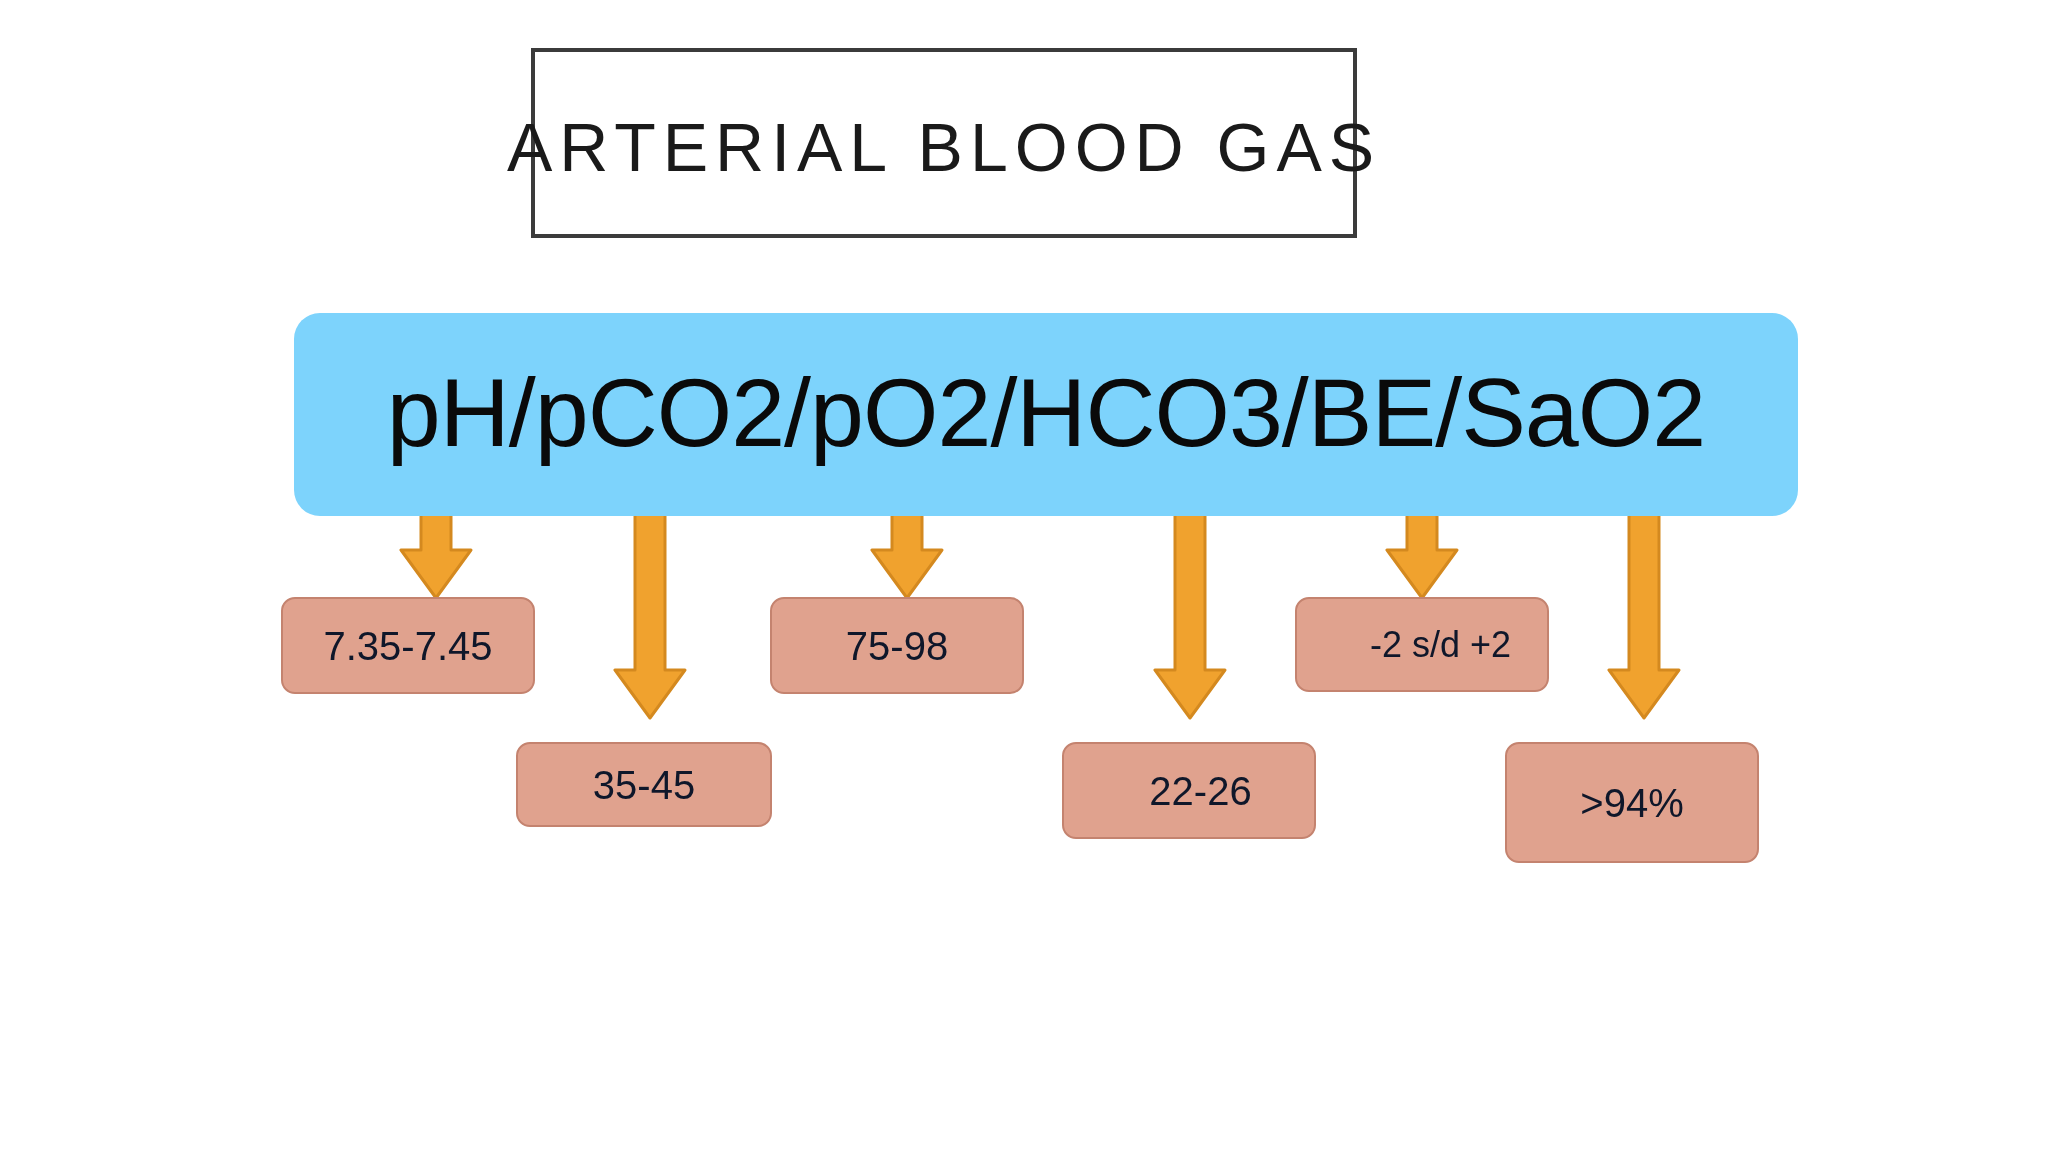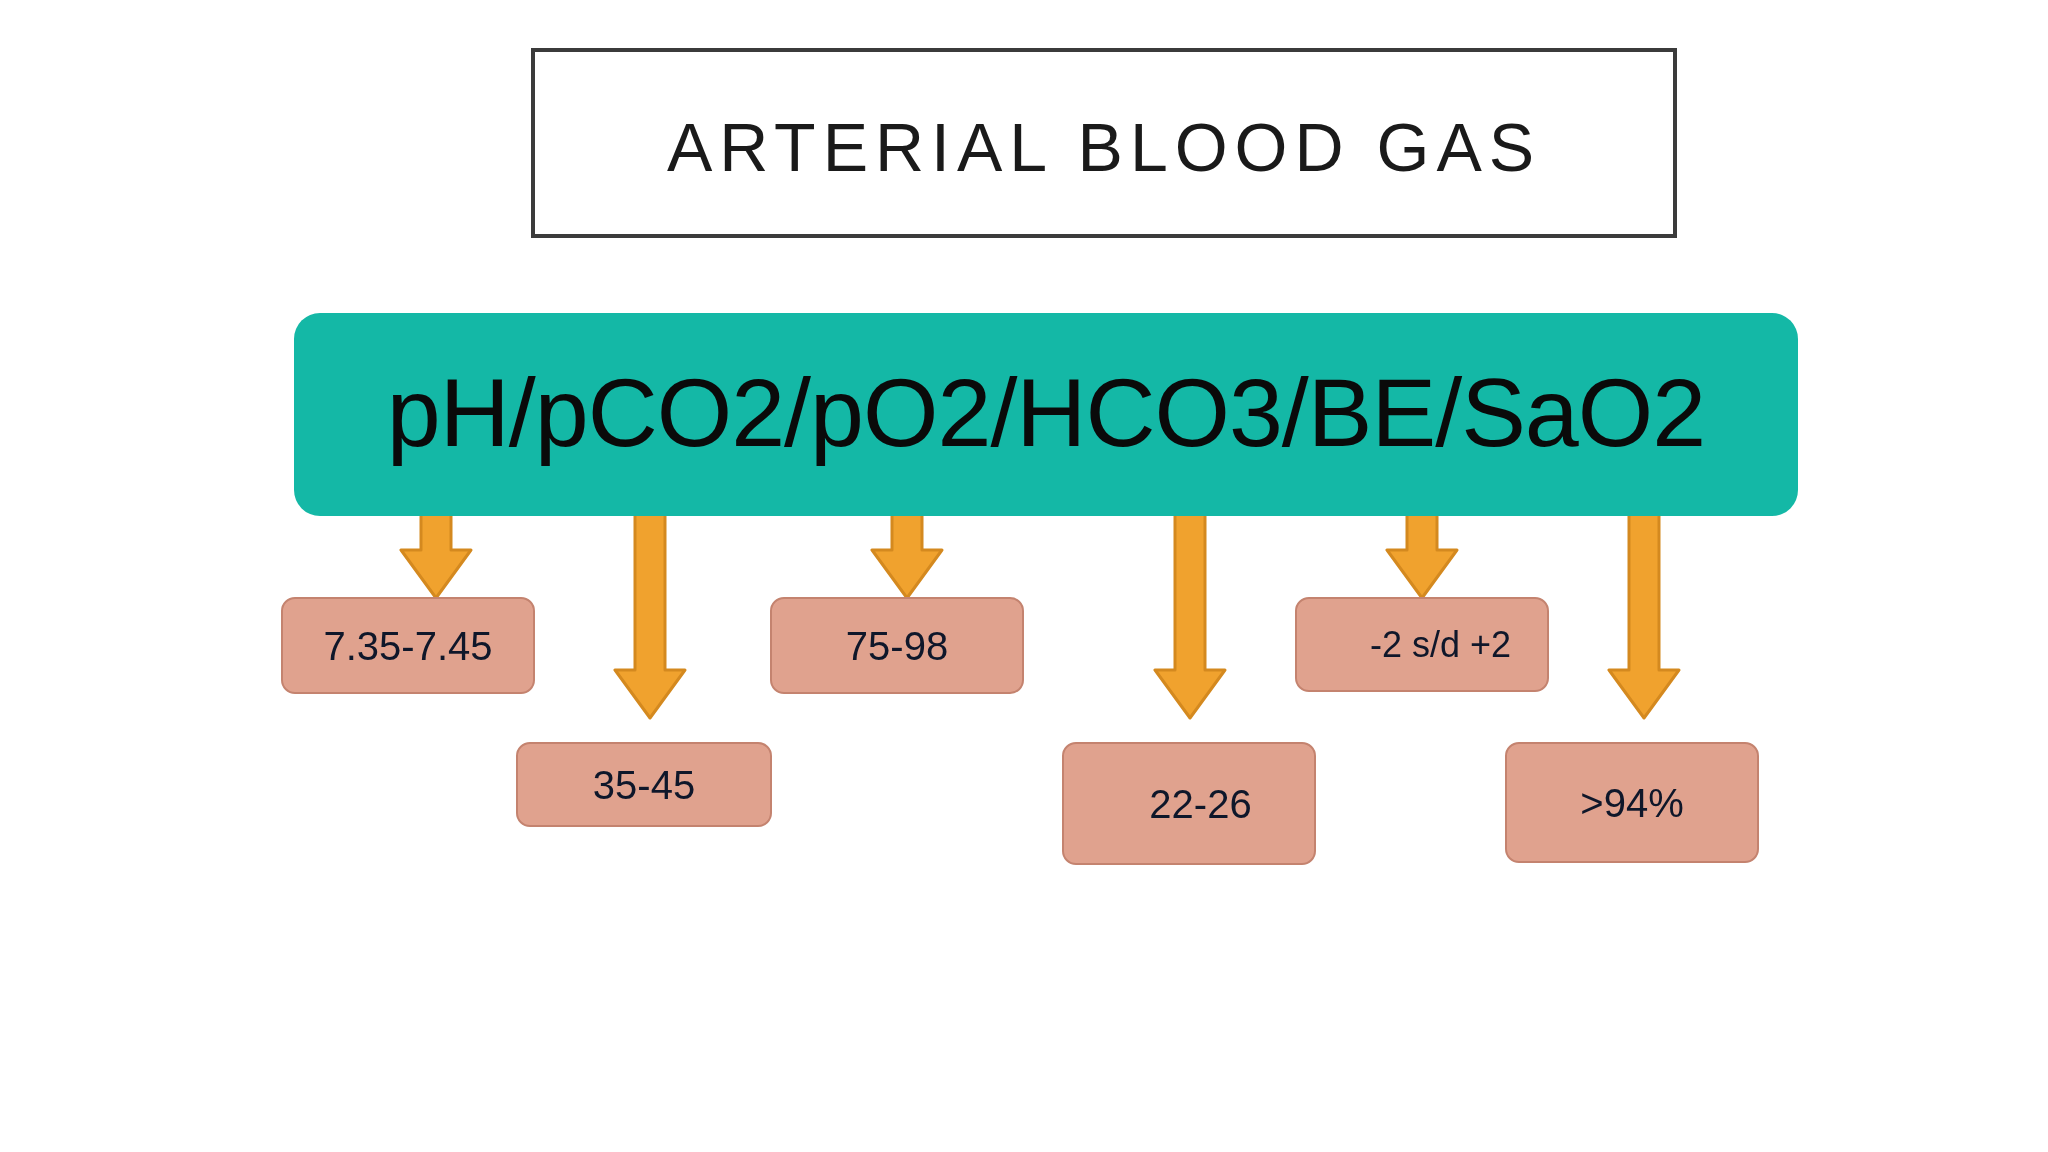--- a/index.html
+++ b/index.html
@@ -18,21 +18,21 @@
     height: 1152px;
     background: #ffffff;
     overflow: hidden;
   }
 
   
   .title-box {
     position: absolute;
     left: 531px;
     top: 48px;
-    width: 1146px;
+    width: 826px;
     height: 190px;
     background: #ffffff;
     border: 4px solid #3b3b3b;
     box-sizing: border-box;
     display: flex;
     align-items: center;
     justify-content: center;
   }
   .title-text {
     font-family: "Liberation Sans", sans-serif;
@@ -45,21 +45,21 @@
     transform: translateY(4px);
   }
 
   
   .formula-bar {
     position: absolute;
     left: 294px;
     top: 313px;
     width: 1504px;
     height: 203px;
-    background: #14b8a6;
+    background: #7dd3fc;
     border-radius: 26px;
     display: flex;
     align-items: center;
     justify-content: center;
     z-index: 3;
   }
   .formula-text {
     font-family: "Liberation Sans", sans-serif;
     font-size: 97px;
     font-weight: 400;
@@ -155,21 +155,21 @@
   </div>
 
   <div class="value-box" style="left:516px; top:742px; width:256px; height:85px;">
     <span class="value-text">35-45</span>
   </div>
 
   <div class="value-box" style="left:770px; top:597px; width:254px; height:97px;">
     <span class="value-text">75-98</span>
   </div>
 
-  <div class="value-box" style="left:1062px; top:742px; width:254px; height:123px;padding-left:23px;">
+  <div class="value-box" style="left:1062px; top:742px; width:254px; height:97px;padding-left:23px;">
     <span class="value-text">22-26</span>
   </div>
 
   <div class="value-box" style="left:1295px; top:597px; width:254px; height:95px;padding-left:37px;">
     <span class="value-text small">-2 s/d +2</span>
   </div>
 
   <div class="value-box" style="left:1505px; top:742px; width:254px; height:121px;">
     <span class="value-text">&gt;94%</span>
   </div>

